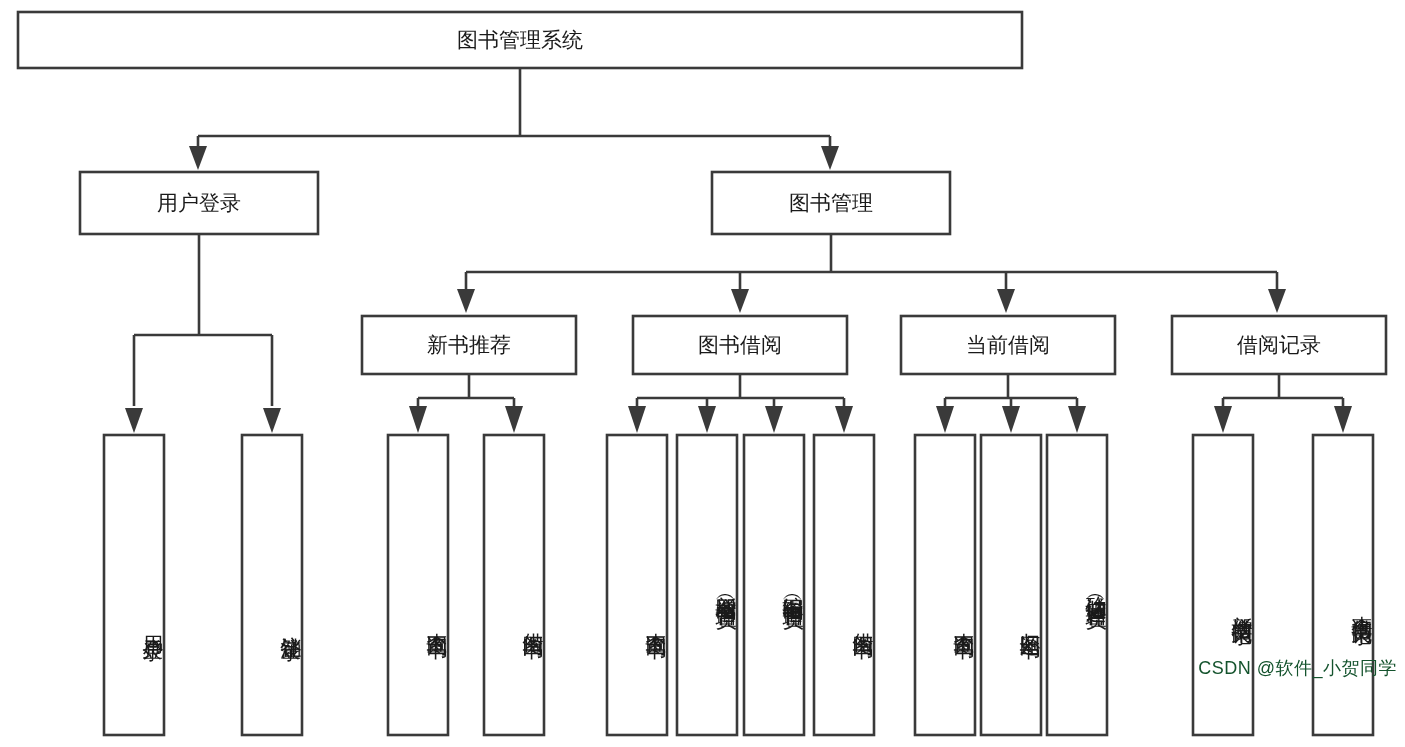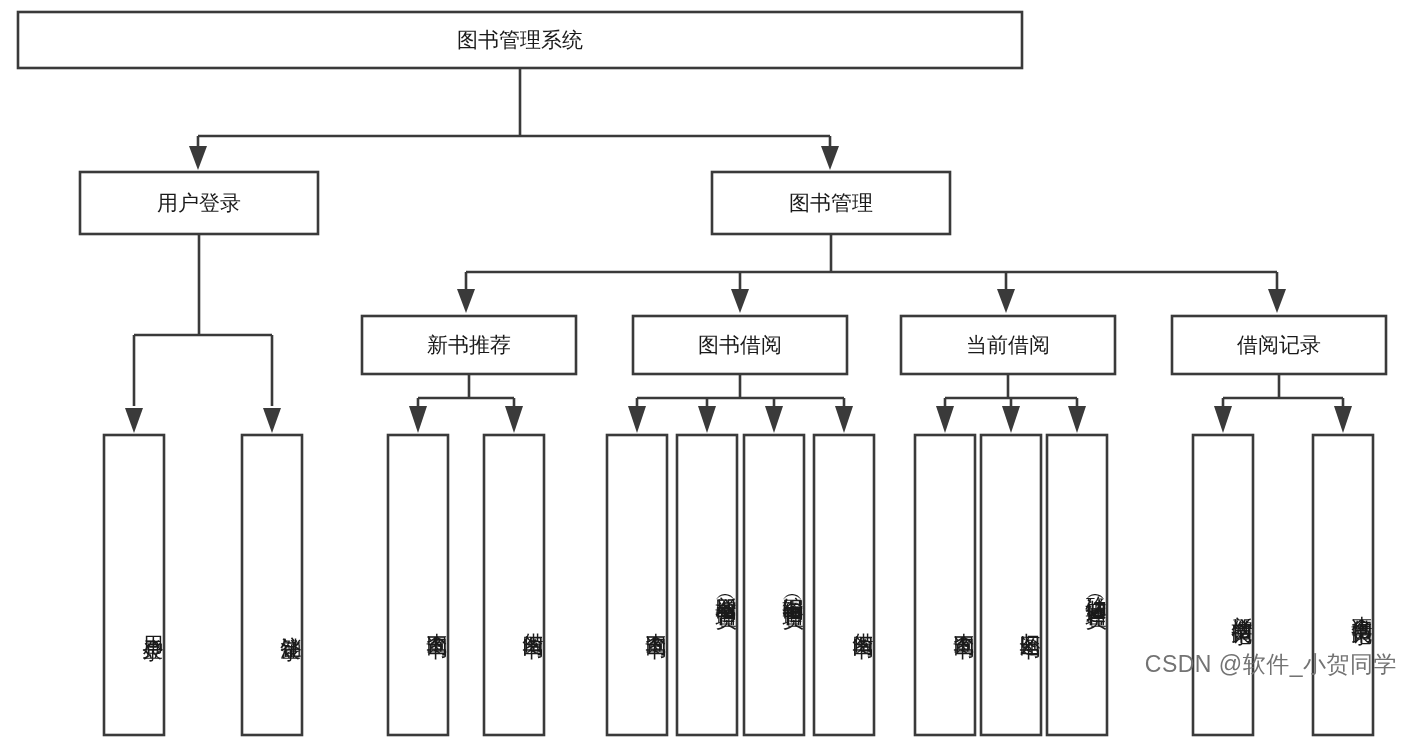--- a/index.html
+++ b/index.html
@@ -69,22 +69,22 @@
     align-items: flex-start;
     justify-content: center;
     white-space: nowrap;
     pointer-events: none;
   }
   .watermark {
     position: absolute;
     right: 8px;
     bottom: 4px;
     font-family: "Liberation Sans", sans-serif;
-    font-size: 23px;
-    color: #737373;
+    font-size: 18px;
+    color: #14532d;
     white-space: nowrap;
     letter-spacing: 0.5px;
   }
 </style>
 </head>
 <body>
 
 <div id="diagram-root">
 
   <svg class="diagram" viewBox="0 0 1405 747">

